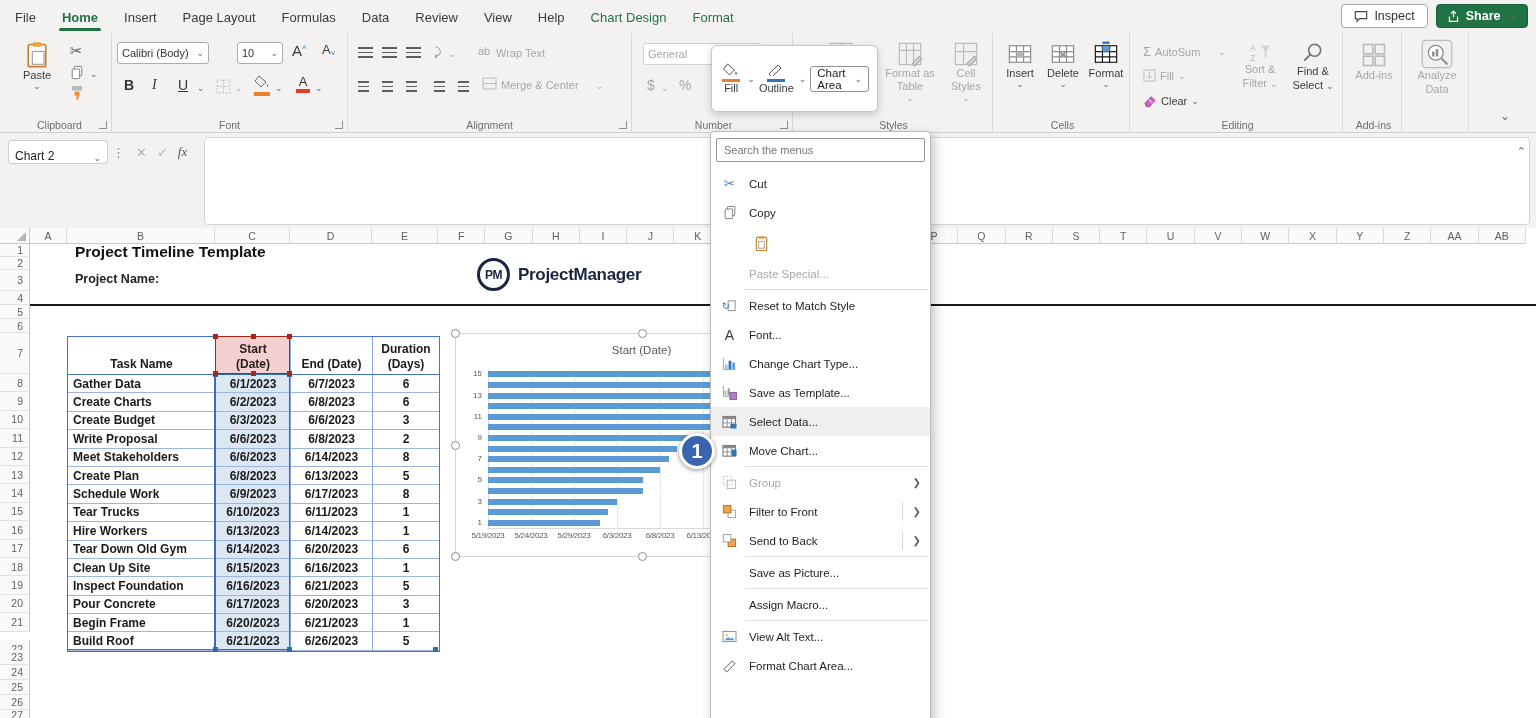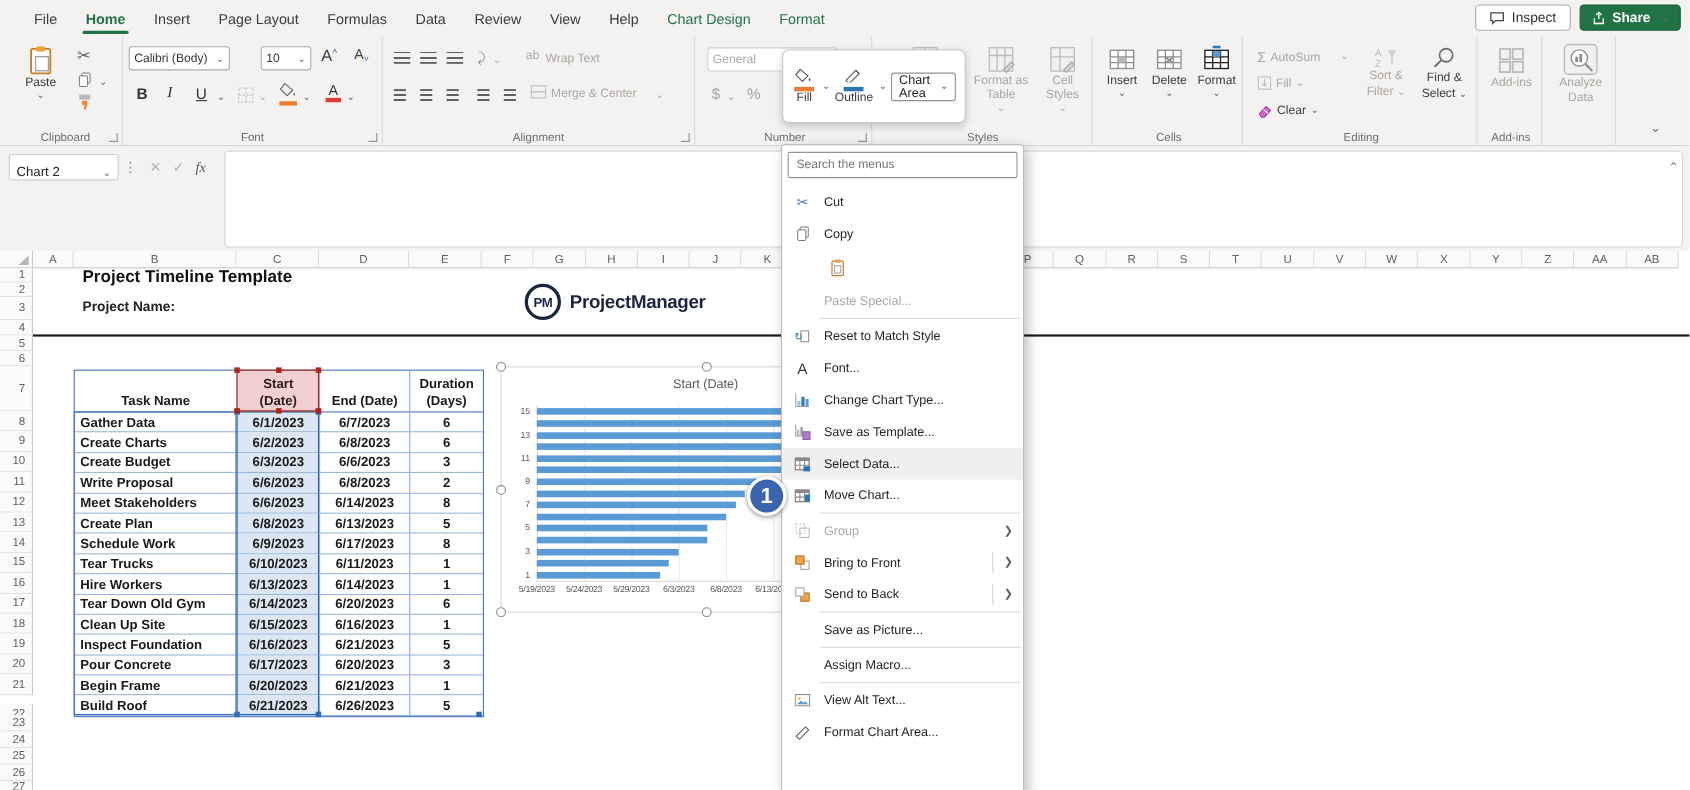--- a/index.html
+++ b/index.html
@@ -97,21 +97,21 @@
   .menu-sep{height:1px;background:#dcdcdc;margin:1px 2px 1px 34px}
   .paste-row{height:32px;display:flex;align-items:center;padding-left:38px}
   .paste-opt{width:24px;height:24px;display:flex;align-items:center;justify-content:center}
   
   .badge1{left:679px;top:433px;width:36px;height:36px;border-radius:50%;background:#3b64ae;border:3px solid #fff;box-shadow:0 1px 5px rgba(0,0,0,.45);z-index:60;display:flex;align-items:center;justify-content:center;color:#fff;font-size:20px;font-weight:bold}
 </style>
 </head>
 <body>
 
 <div class="abs tabsbar">
-  <div id="tabs-holder" style="display:flex;padding-left:18px">
+  <div id="tabs-holder" style="display:flex;padding-left:2px">
       <div class="tab">File</div>
       <div class="tab active">Home</div>
       <div class="tab">Insert</div>
       <div class="tab">Page Layout</div>
       <div class="tab">Formulas</div>
       <div class="tab">Data</div>
       <div class="tab">Review</div>
       <div class="tab">View</div>
       <div class="tab">Help</div>
       <div class="tab contextual">Chart Design</div>
@@ -732,21 +732,21 @@
   <span class="mi-caret">❯</span>
       </div>
 
   <div class="menu-item">
     <span class="mi-icon">
           <svg width="15" height="15" viewBox="0 0 16 16">
             <rect x="6.5" y="6.5" width="8" height="8" fill="#fff" stroke="#9e9e9e"></rect>
             <rect x="1.5" y="1.5" width="8" height="8" fill="#f1a14a" stroke="#b86e1e"></rect>
           </svg>
         </span>
-    <span class="mi-label">Bring to Front</span>
+    <span class="mi-label">Filter to Front</span>
   <span class="mi-divider"></span>
         <span class="mi-caret">❯</span>
       </div>
 
   <div class="menu-item">
     <span class="mi-icon">
           <svg width="15" height="15" viewBox="0 0 16 16">
             <rect x="6.5" y="6.5" width="8" height="8" fill="#f1a14a" stroke="#b86e1e"></rect>
             <rect x="1.5" y="1.5" width="8" height="8" fill="#fff" stroke="#9e9e9e"></rect>
           </svg>

